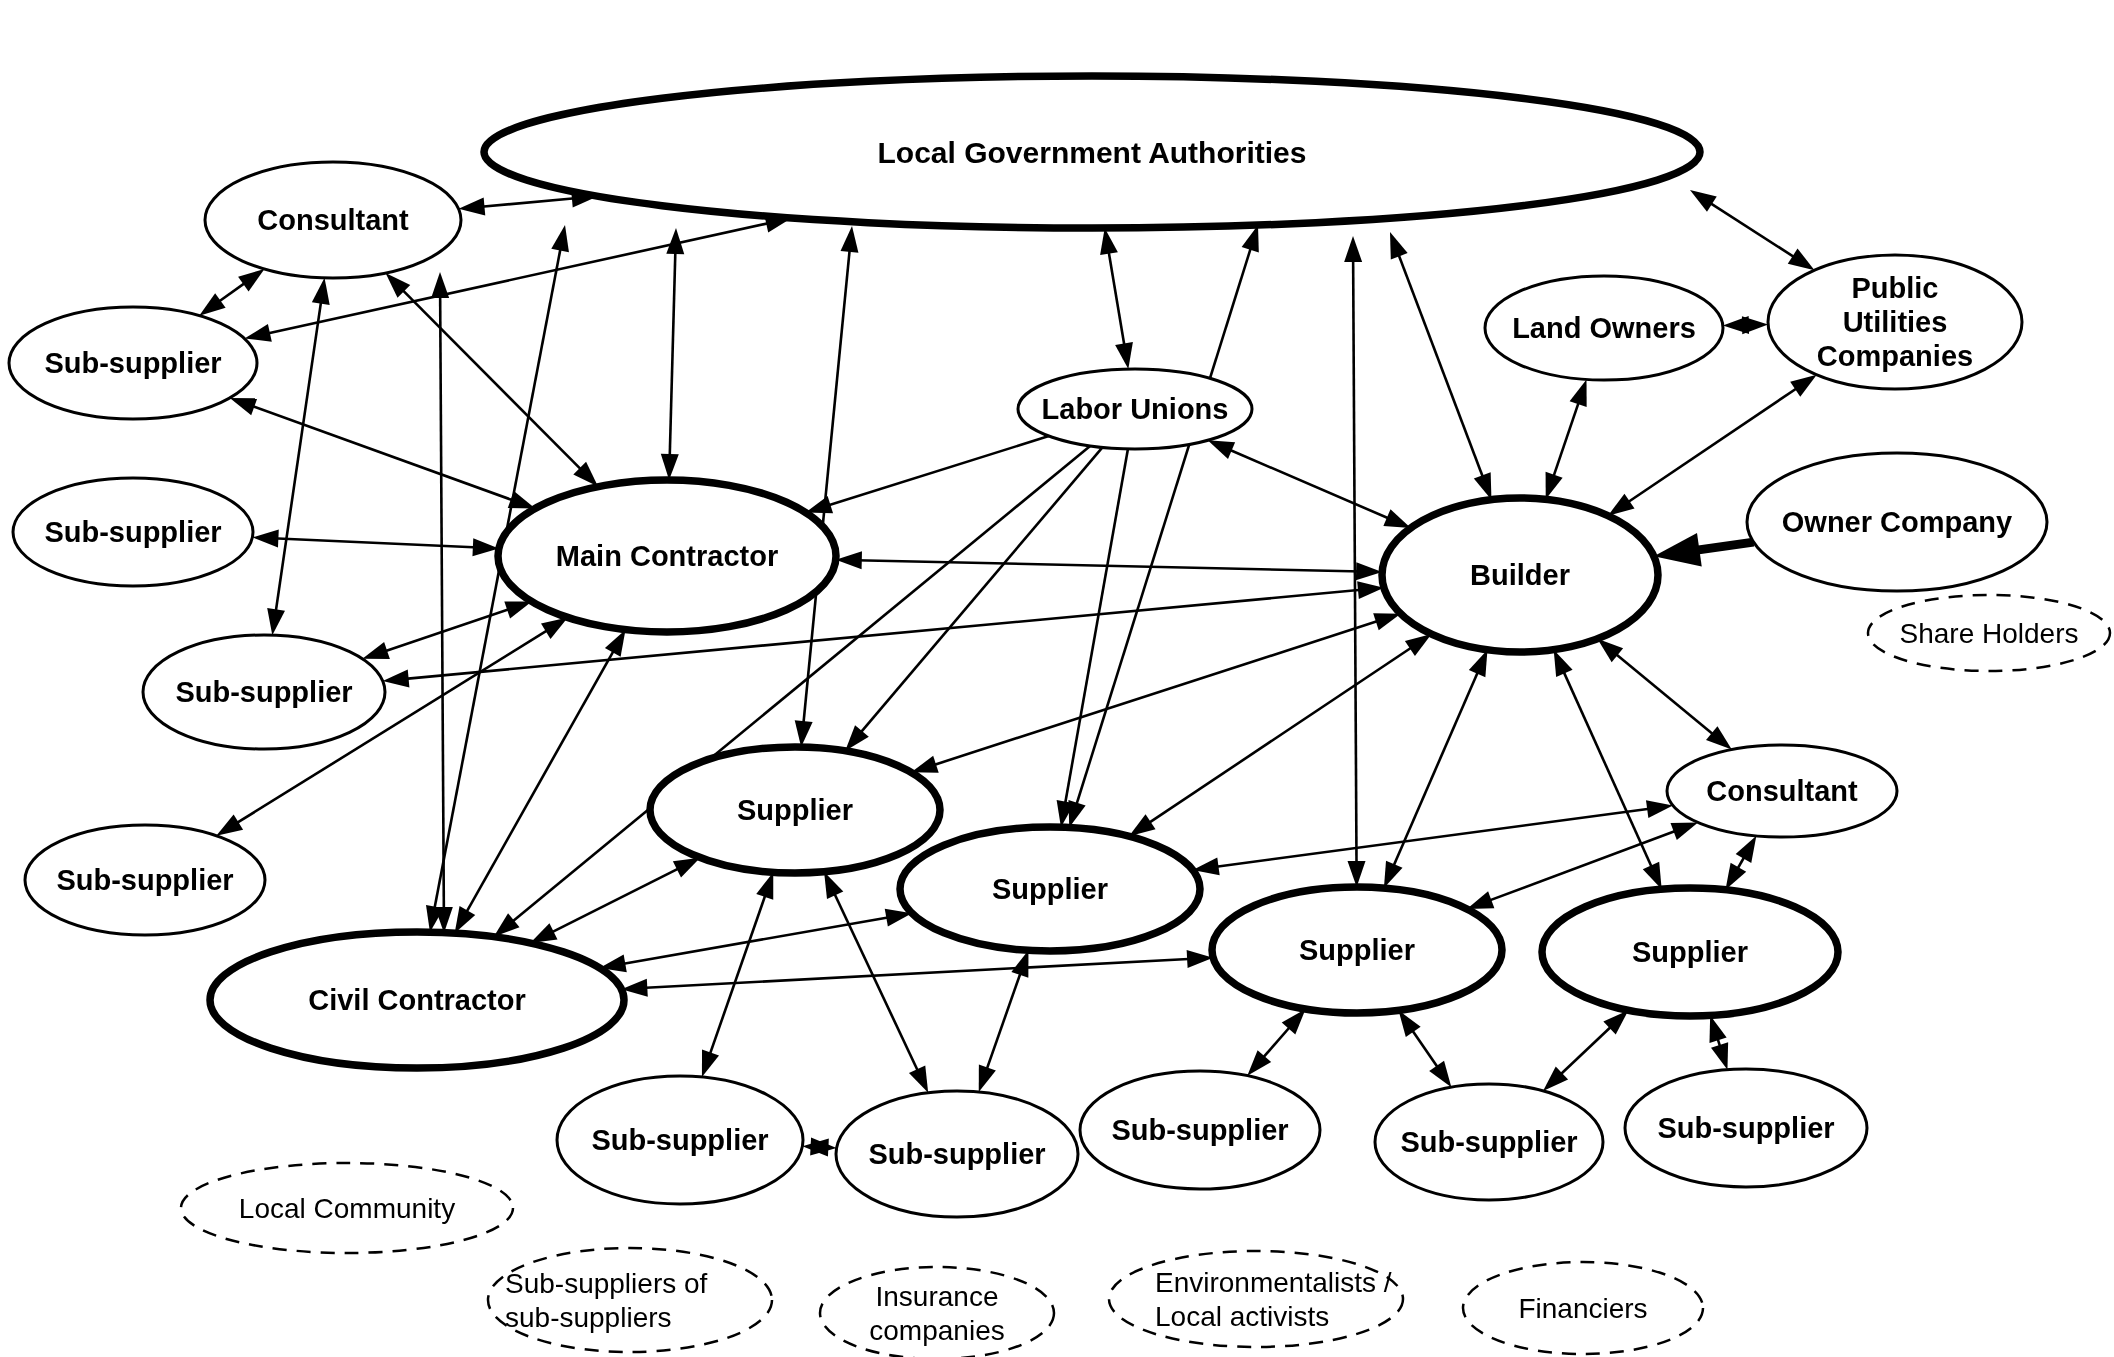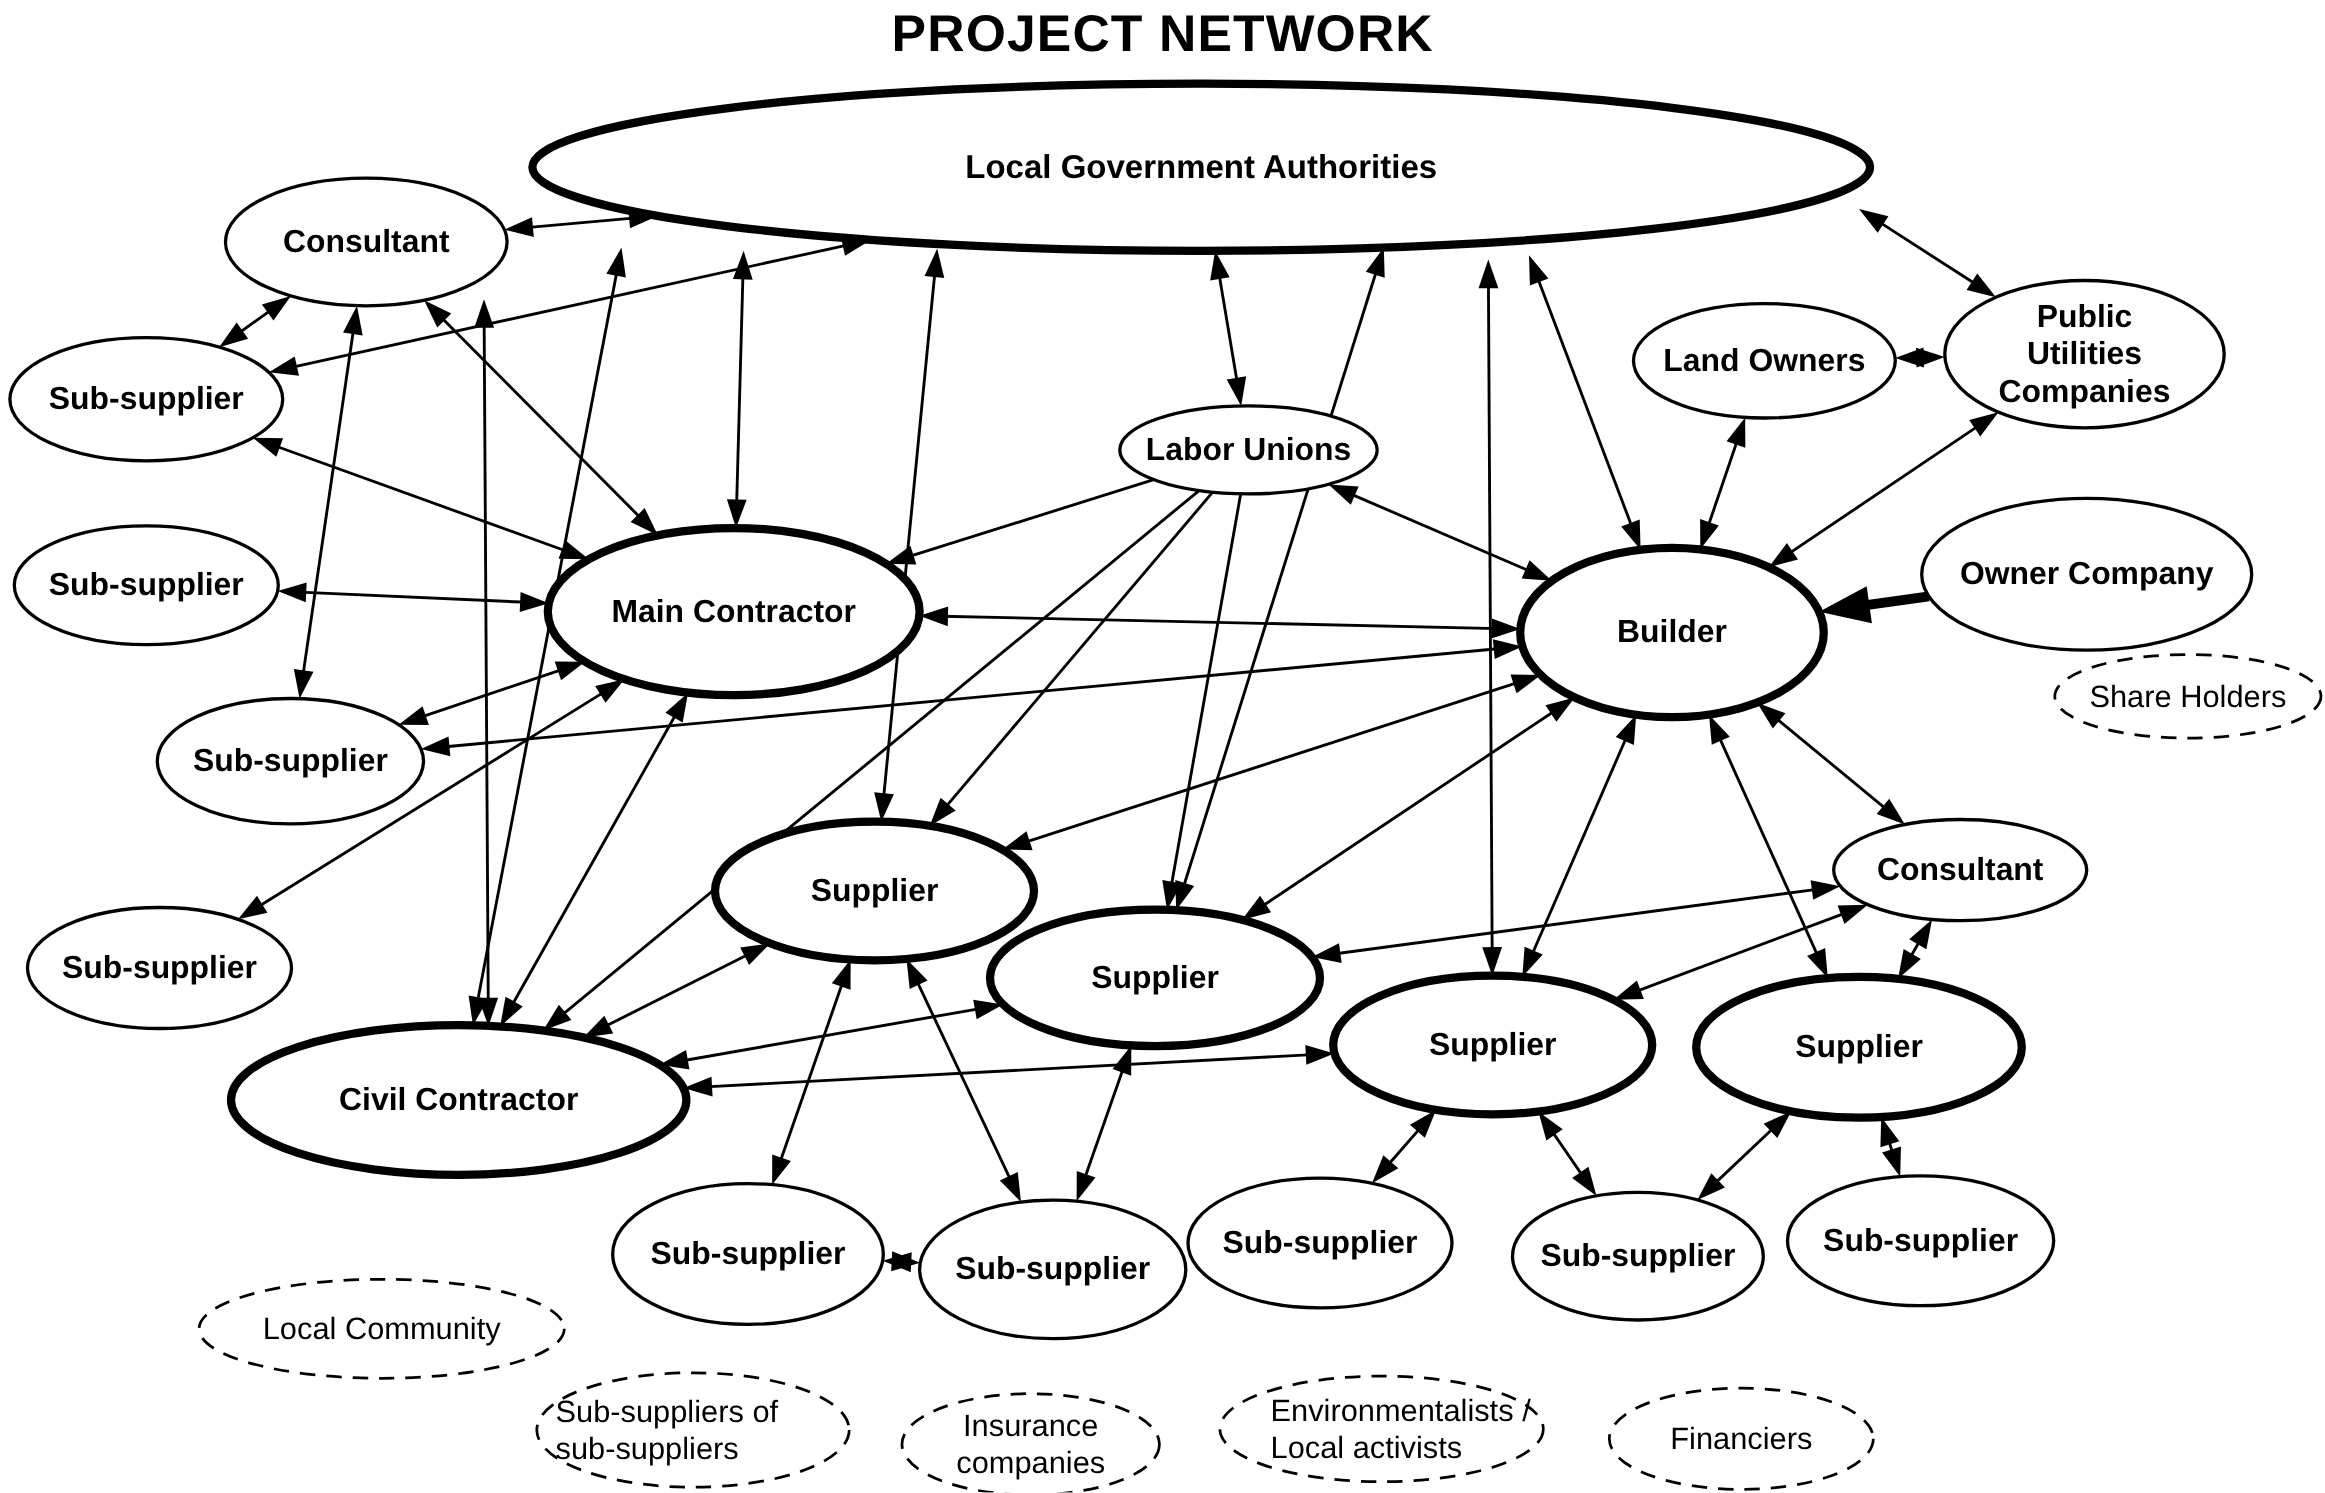--- a/index.html
+++ b/index.html
@@ -7,21 +7,20 @@
          font-family:"Liberation Sans", sans-serif;}
   .title{position:absolute;top:2px;left:0;width:100%;text-align:center;
          font-size:47px;font-weight:bold;letter-spacing:1px;color:#000;}
   svg{position:absolute;top:0;left:0;}
   text{font-family:"Liberation Sans", sans-serif;}
 </style>
 </head>
 <body>
 
 <div id="stage">
-  <div class="title">PROJECT NETWORK</div>
   <svg id="net" width="2114" height="1357" viewBox="0 0 2114 1357" xmlns="http://www.w3.org/2000/svg">
       <line x1="577.9023873518217" y1="198.05881114634533" x2="478.4893115126898" y2="206.96538447580645" stroke="#000000" stroke-width="2.6"></line>
       <polygon points="458.5690980093308,208.75006763552767 483.662268141823,197.46588345137852 485.26848298557206,215.39407560440165" fill="#000000"></polygon>
       <polygon points="597.8226008551808,196.2741279866241 572.7294307226886,207.55831217077326 571.1232158789395,189.63012001775013" fill="#000000"></polygon>
       <line x1="772.1309990459108" y1="222.37785109625946" x2="264.00712846731113" y2="334.1756995760139" stroke="#000000" stroke-width="2.6"></line>
       <polygon points="244.47432461847774,338.47332378050174 267.9330387299416,324.0966505826925 271.80090051398065,341.6761740466426" fill="#000000"></polygon>
       <polygon points="791.6638028947442,218.08022689177162 768.2050887832803,232.45690008958084 764.3372269992414,214.87737662563077" fill="#000000"></polygon>
       <line x1="675.4514259840439" y1="247.9924752481782" x2="669.6337811269092" y2="460.01331004153184" stroke="#000000" stroke-width="2.6"></line>
       <polygon points="669.0852071109531,480.00578528971005 660.8017394700158,453.7687091598981 678.7949671933762,454.26242577425865" fill="#000000"></polygon>
       <polygon points="676,228 684.2834676409373,254.2370761298119 666.2902399175769,253.7433595154514" fill="#000000"></polygon>

